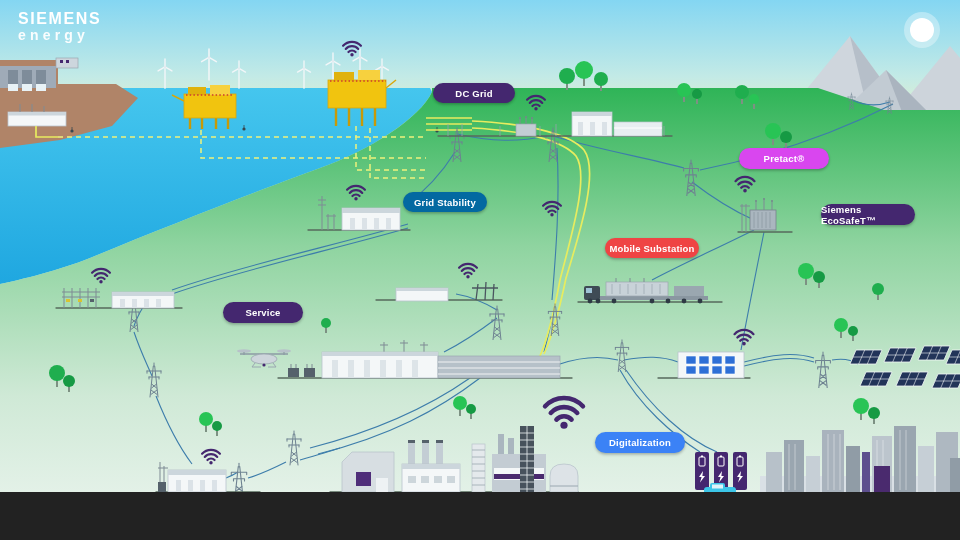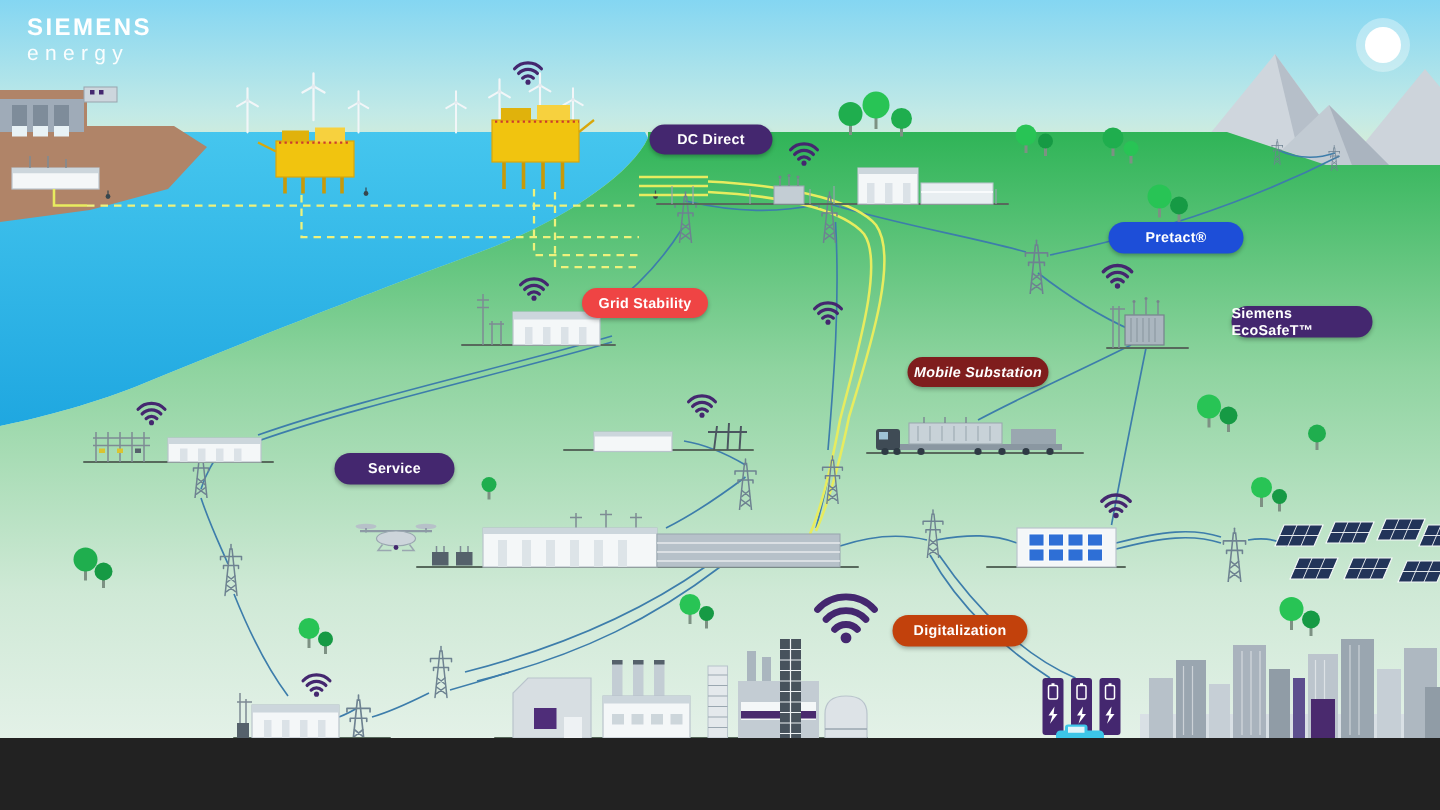--- a/index.html
+++ b/index.html
@@ -21,21 +21,21 @@
   .wifi-arc{fill:none;stroke:#44276f;stroke-width:2.4;stroke-linecap:round;}
   .wifi-dot{fill:#44276f;}
   .trunk{fill:#7d9183;}
 
   
   .pill{position:absolute;display:flex;align-items:center;justify-content:center;
         color:#fff;font-size:9.5px;font-weight:700;letter-spacing:.2px;
         border-radius:12px;box-shadow:0 1.5px 3px rgba(0,0,0,.28);cursor:pointer;}
   .logo{position:absolute;left:18px;top:11px;color:#fff;line-height:1;}
   .logo .l1{font-size:16px;font-weight:800;letter-spacing:1.6px;}
-  .logo .l2{font-size:14px;font-weight:400;letter-spacing:4.2px;margin-top:1px;opacity:.95;}
+  .logo .l2{font-size:14px;font-weight:700;letter-spacing:4.2px;margin-top:1px;opacity:.95;}
   .legend{position:absolute;left:22px;top:497px;display:flex;flex-direction:column;gap:4px;}
   .legend-row{display:flex;align-items:center;gap:9px;}
   .legend-swatch{width:30px;height:2px;border-radius:1px;}
   .legend-label{font-size:8px;color:#37474f;}
   .footer-note{position:absolute;right:20px;top:518px;font-size:5.5px;color:#5a6872;}
 </style>
 </head>
 <body>
 
 <div class="stage">
@@ -568,24 +568,24 @@
   <use href="#wifi" x="732" y="328" width="24" height="18"></use>
   <use href="#wifi" x="541" y="394" width="46" height="36"></use>
   <use href="#wifi" x="200" y="448" width="22" height="17"></use>
 </svg>
 
 <div class="logo">
   <div class="l1">SIEMENS</div>
   <div class="l2">energy</div>
 </div>
 
-<div class="pill" style="left: 433px; top: 83px; width: 82px; height: 20px; background-color: rgb(68, 39, 111);">DC Direct</div>
-<div class="pill" style="left: 739px; top: 148px; width: 90px; height: 21px; background-color: #1d4ed8;">Pretact®</div>
-<div class="pill" style="left: 388px; top: 192px; width: 84px; height: 20px; background-color: #ef4444;">Grid Stability</div>
+<div class="pill" style="left: 433px; top: 83px; width: 82px; height: 20px; background-color: rgb(68, 39, 111);">DC Grid</div>
+<div class="pill" style="left: 739px; top: 148px; width: 90px; height: 21px; background-color: #d946ef;">Pretact®</div>
+<div class="pill" style="left: 403px; top: 192px; width: 84px; height: 20px; background-color: #0369a1;">Grid Stability</div>
 <div class="pill" style="left: 821px; top: 204px; width: 94px; height: 21px; background-color: rgb(68, 39, 111);">Siemens EcoSafeT™</div>
-<div class="pill" style="left: 605px; top: 238px; width: 94px; height: 20px; background-color: #7f1d1d; font-style: italic;">Mobile Substation</div>
+<div class="pill" style="left: 605px; top: 238px; width: 94px; height: 20px; background-color: #ef4444;">Mobile Substation</div>
 <div class="pill" style="left: 223px; top: 302px; width: 80px; height: 21px; background-color: rgb(68, 39, 111);">Service</div>
-<div class="pill" style="left: 595px; top: 410px; width: 90px; height: 21px; background-color: #c2410c;">Digitalization</div>
+<div class="pill" style="left: 595px; top: 432px; width: 90px; height: 21px; background-color: #3b82f6;">Digitalization</div>
 
 
 <div class="footer-note">Siemens Energy is a trademark licensed by Siemens AG.</div>
 
 </div>
 
 </body></html>

